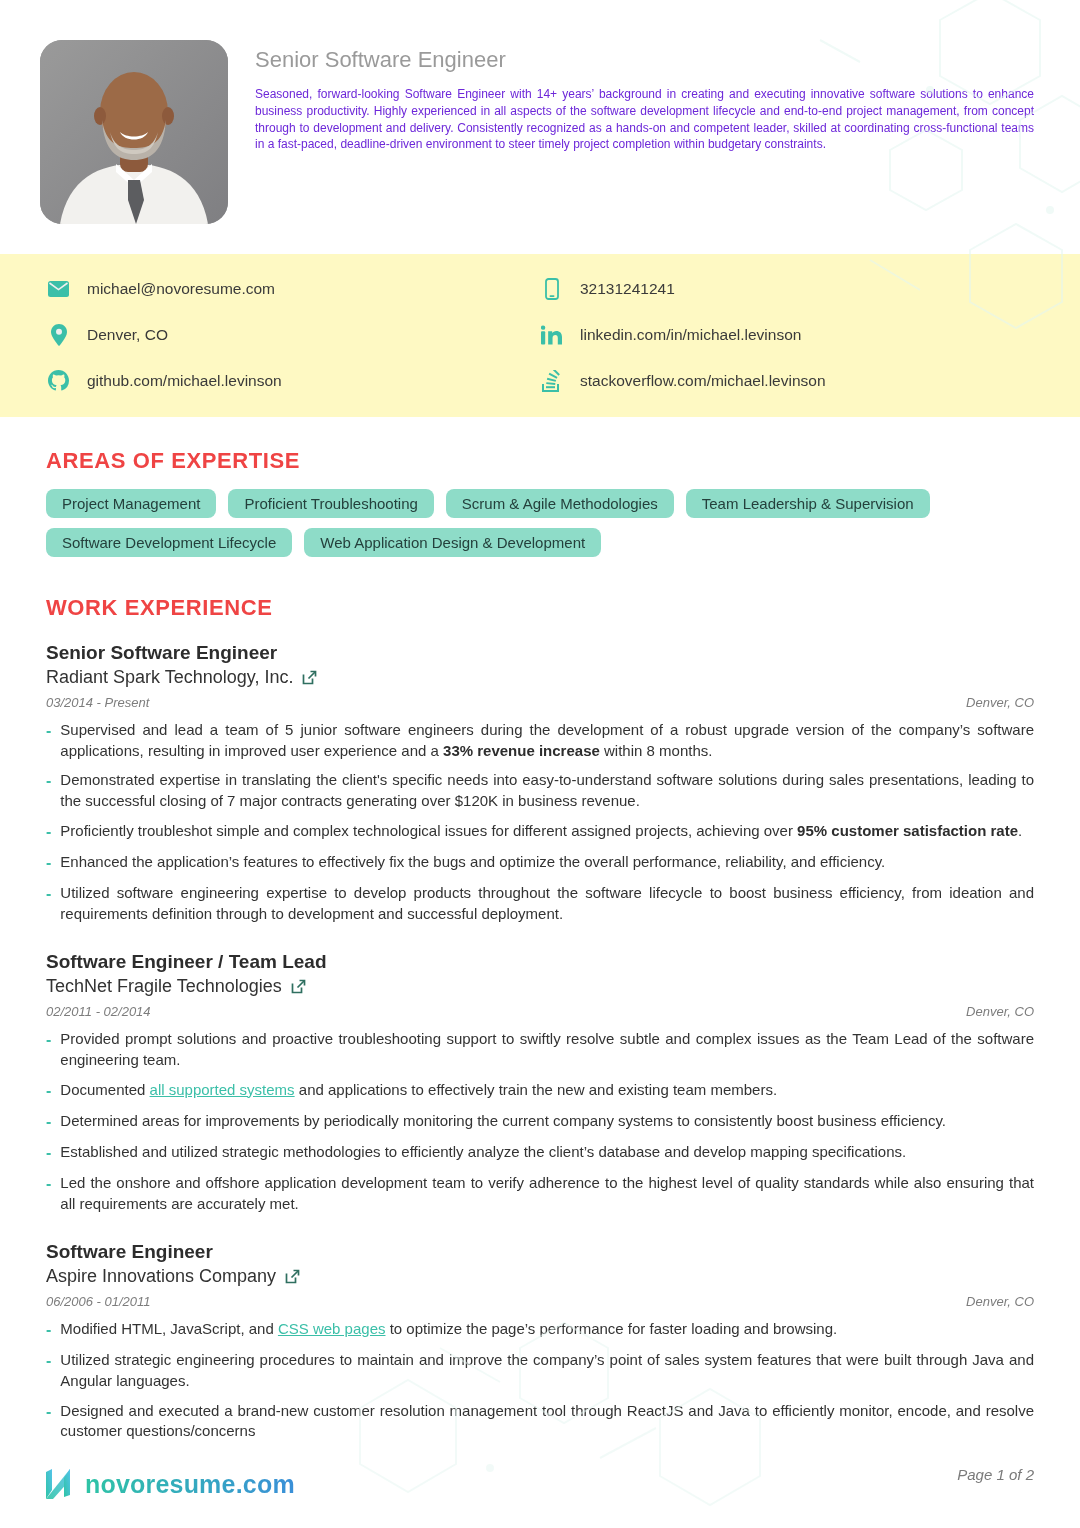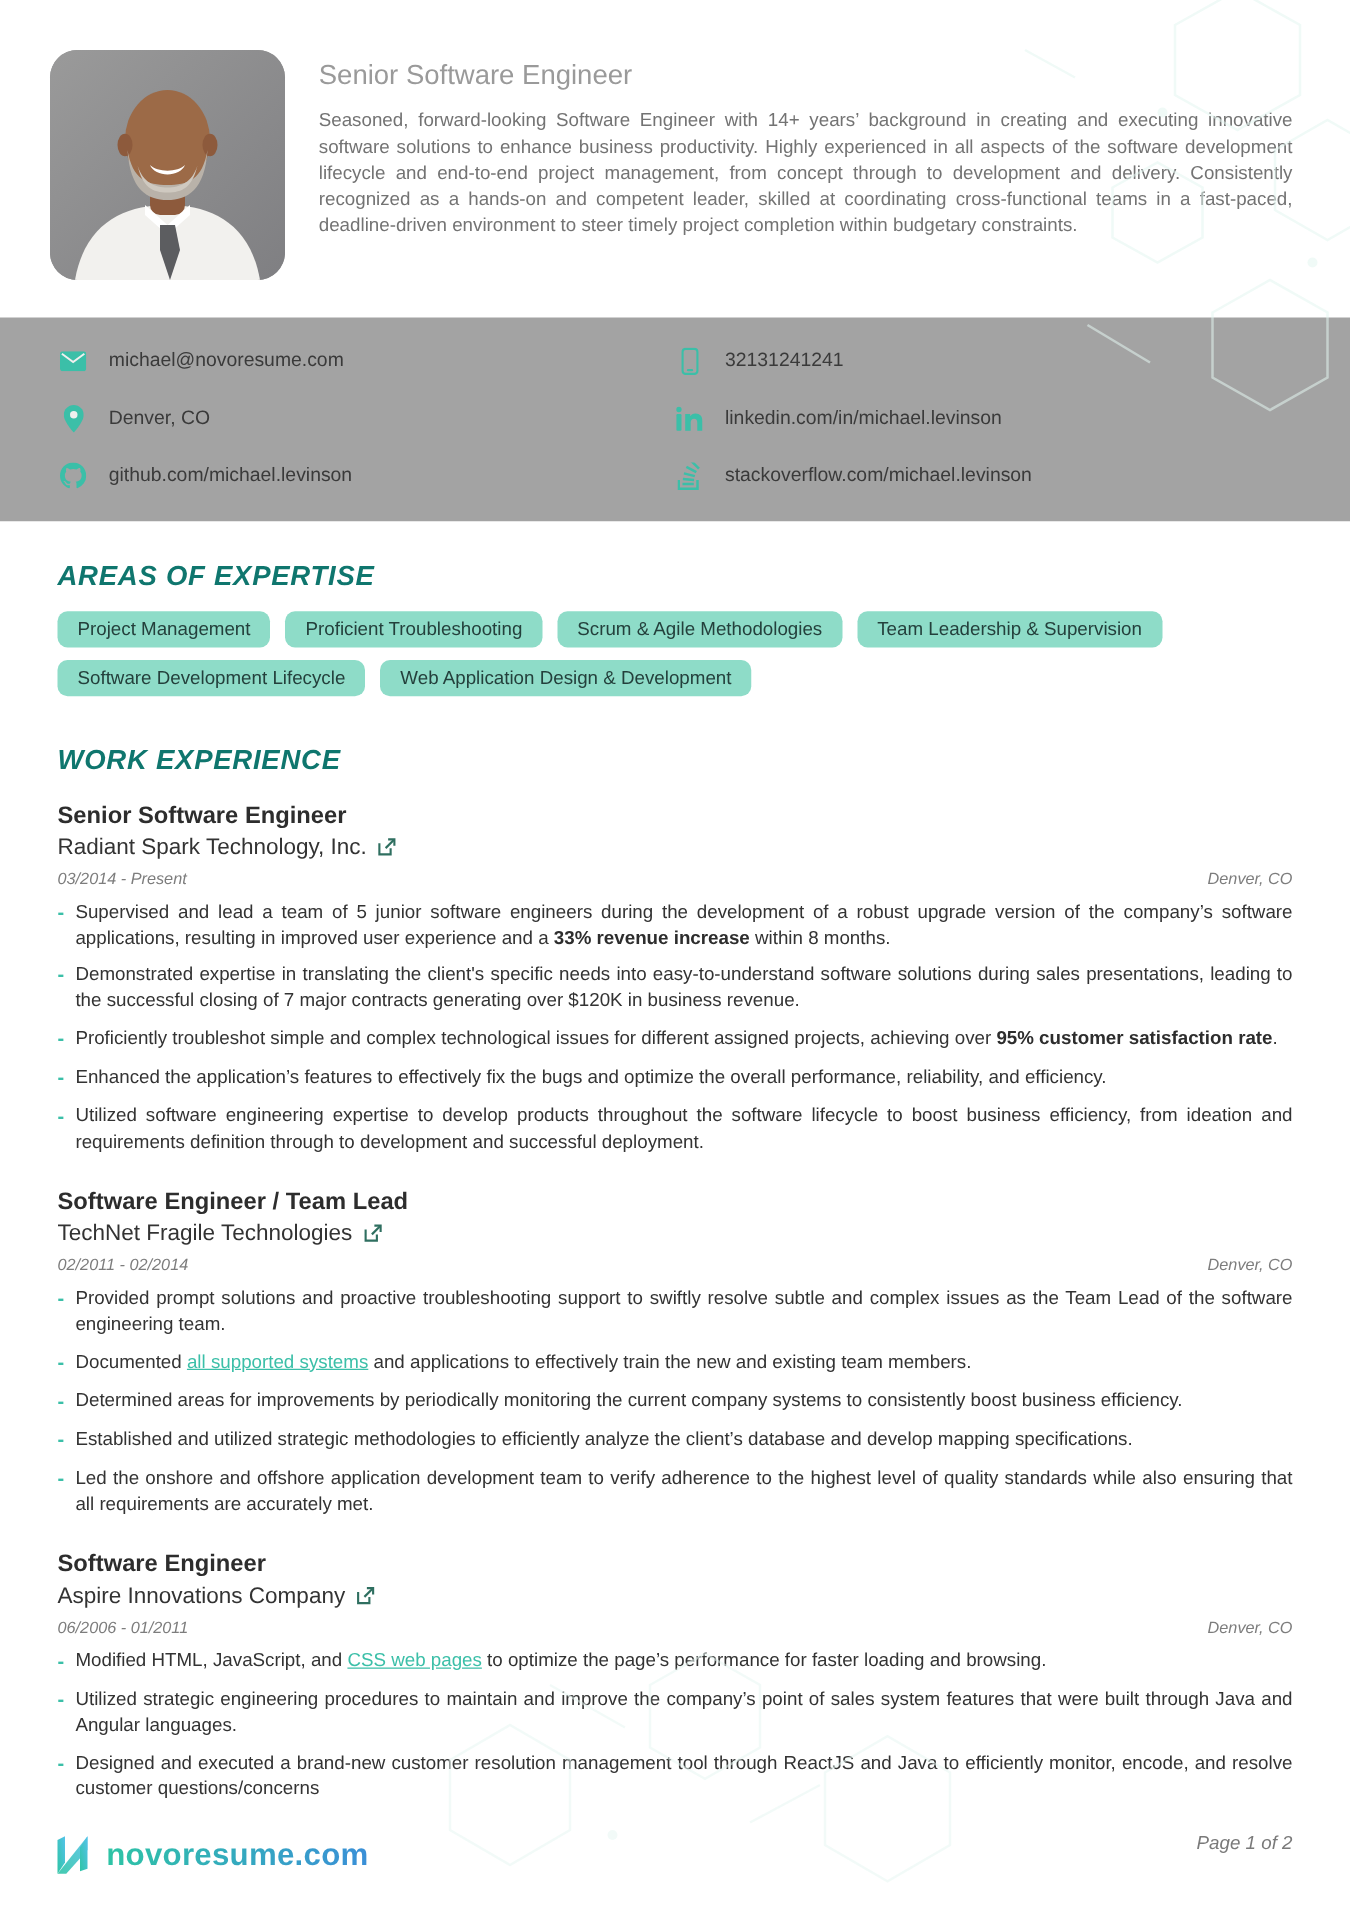--- a/index.html
+++ b/index.html
@@ -11,32 +11,32 @@
   .bg-pattern { position:absolute; pointer-events:none; opacity:.55; }
   .bg-pattern.tr { top:0; right:0; }
   .bg-pattern.bm { bottom:0; left:300px; }
 
   
   .header { display:flex; gap:27px; padding:40px 46px 0 40px; }
   .photo { width:188px; height:184px; border-radius:22px; overflow:hidden; flex:0 0 auto; background:#8f8f8f; }
   .header-text { flex:1; min-width:0; }
   .name { font-size:42px; font-weight:500; color:#3a3a3a; letter-spacing:.2px; }
   .subtitle { font-size:22px; color:#9a9a9a; margin-top:7px; }
-  .summary { font-size:15px; line-height:1.4; color:#737373; text-align:justify; margin-top:13px; }
-
-  
-  .contact-band { margin-top:30px; background:#a3a3a3; padding:24px 0 26px 0; }
+  .summary { font-size:12px; line-height:1.4; color:#6d28d9; text-align:justify; margin-top:13px; }
+
+  
+  .contact-band { margin-top:30px; background:#fef9c3; padding:24px 0 26px 0; }
   .contact-grid { display:grid; grid-template-columns:1fr 1fr; row-gap:25px; padding:0 46px 0 48px; }
   .contact-item { display:flex; align-items:center; gap:18px; font-size:15.5px; color:#3a3a3a; }
   .contact-item .cicon { width:21px; height:21px; display:flex; align-items:center; justify-content:center; flex:0 0 auto; }
   .contact-item .cicon svg { display:block; }
 
   
   .section { padding:0 46px; }
-  .section-heading { font-size:22px; font-weight:700; color:#0f766e; letter-spacing:.6px;font-style:italic; }
+  .section-heading { font-size:22px; font-weight:700; color:#ef4444; letter-spacing:.6px; }
   .expertise { margin-top:31px; }
   .pills { display:flex; flex-wrap:wrap; gap:10px 12px; margin-top:15px; }
   .pill { background:#8edcc8; color:#24403c; border-radius:8px; padding:6px 16px; font-size:15px; white-space:nowrap; }
 
   .work { margin-top:38px; }
   .job { margin-top:21px; }
   .job + .job { margin-top:27px; }
   .job-title { font-size:19px; font-weight:700; color:#2d2d2d; }
   .job-company-row { display:flex; align-items:center; gap:9px; margin-top:3px; }
   .job-company { font-size:18px; color:#333333; }

